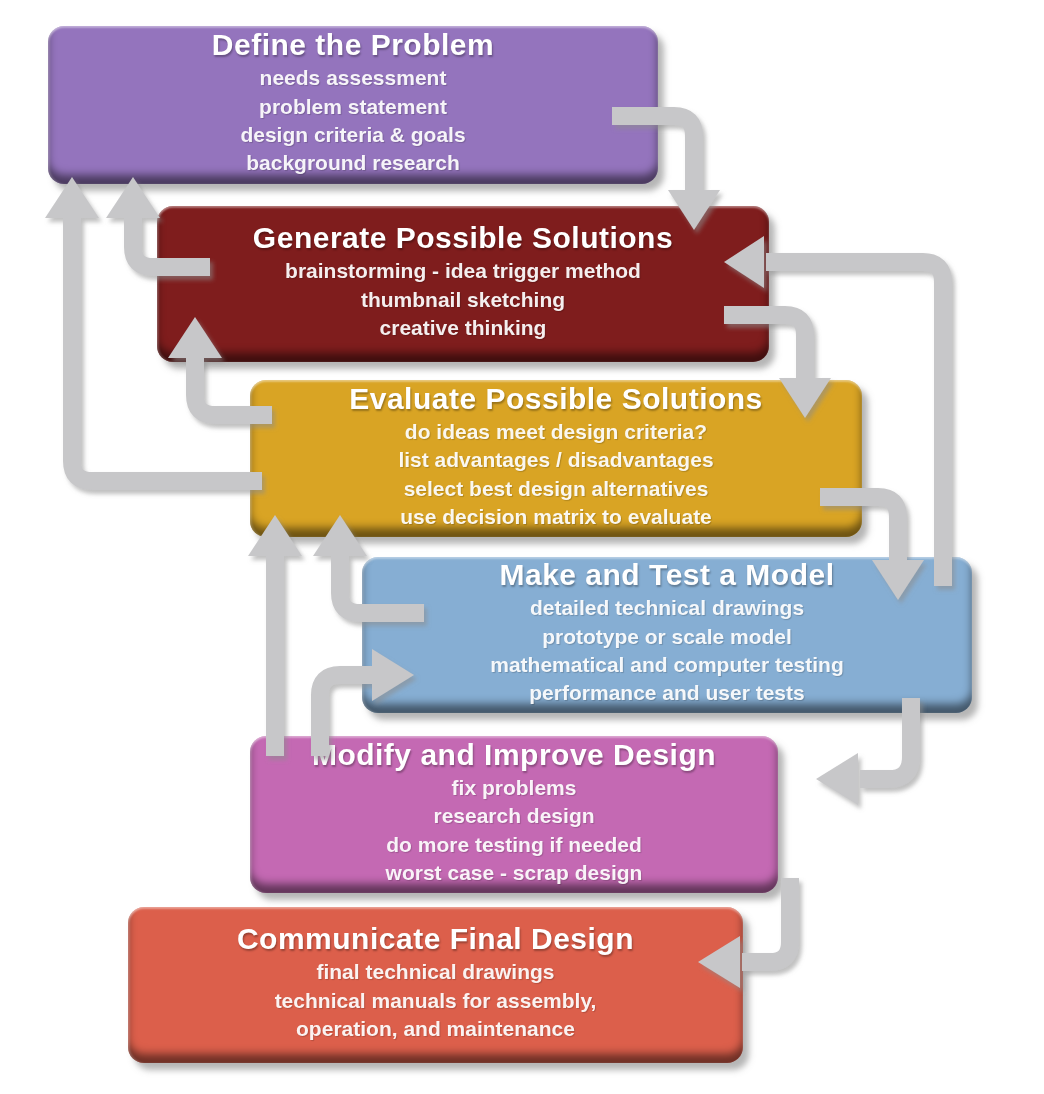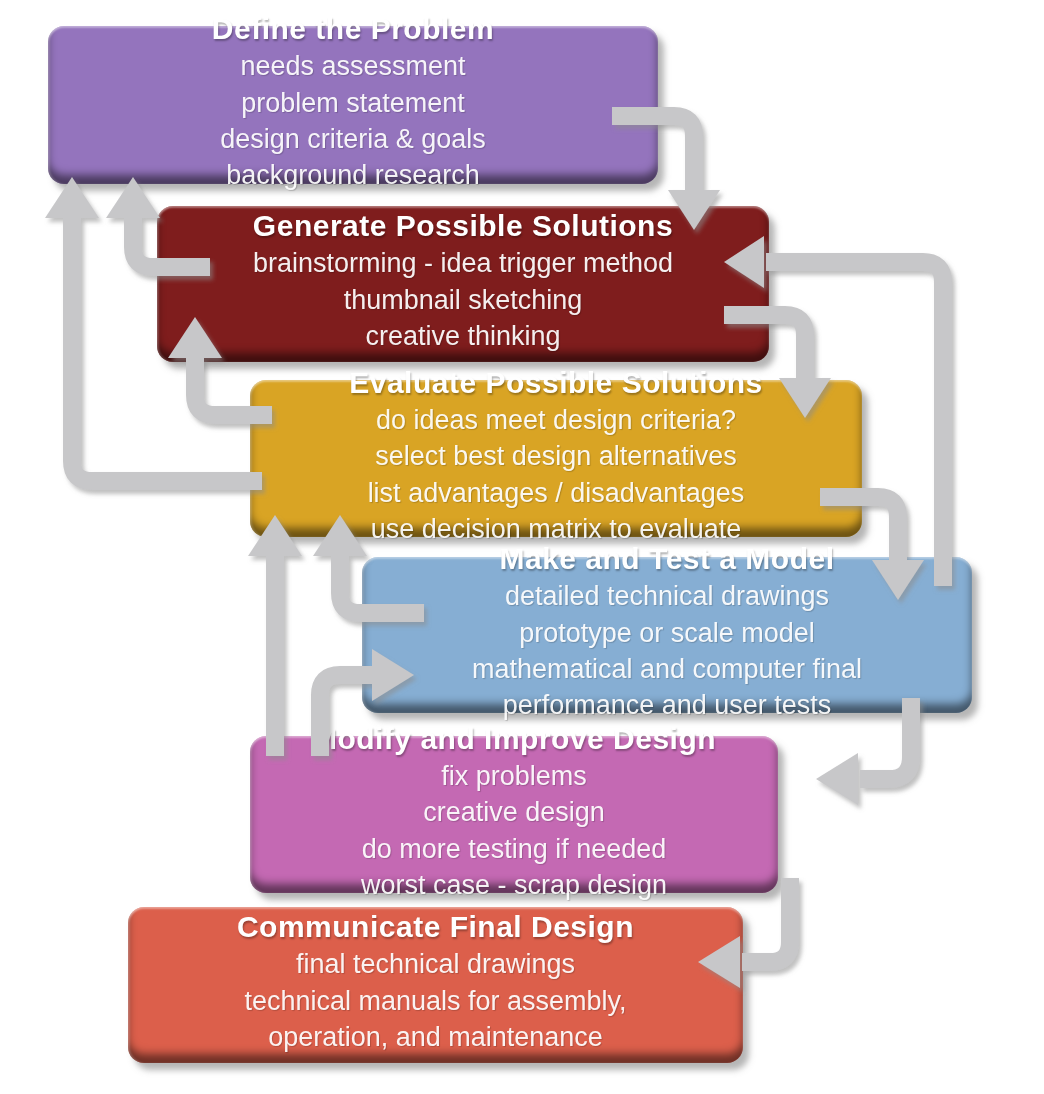--- a/index.html
+++ b/index.html
@@ -29,24 +29,25 @@
   .title{
     margin:0 0 3px 0;
     font-size:30px;
     font-weight:700;
     color:#ffffff;
     letter-spacing:0.5px;
     text-shadow:1px 2px 2px rgba(0,0,0,0.30);
     line-height:1.1;
   }
   .item{
-    font-size:27px;
+    font-size:21px;
     line-height:1.35;
     color:rgba(255,255,255,0.93);
     text-shadow:1px 1px 1px rgba(0,0,0,0.18);
+    font-weight:bold;
   }
   .c-define{background:#9474bd;}
   .c-generate{background:#7f1d1d;}
   .c-evaluate{background:#d9a424;}
   .c-make{background:#86aed3;justify-content:center;}
   .c-modify{background:#c469b3;}
   .c-communicate{background:#dc5f4b;align-items:center;}
   .arrows{
     position:absolute;
     left:0;top:0;
@@ -73,37 +74,37 @@
   <section class="box c-generate" style="left:157px;top:206px;width:612px;height:156px">
     <h2 class="title">Generate Possible Solutions</h2>
     <div class="item">brainstorming - idea trigger method</div>
     <div class="item">thumbnail sketching</div>
     <div class="item">creative thinking</div>
   </section>
 
   <section class="box c-evaluate" style="left:250px;top:380px;width:612px;height:157px">
     <h2 class="title">Evaluate Possible Solutions</h2>
     <div class="item">do ideas meet design criteria?</div>
+    <div class="item">list advantages / disadvantages</div>
     <div class="item">select best design alternatives</div>
-    <div class="item">list advantages / disadvantages</div>
     <div class="item">use decision matrix to evaluate</div>
   </section>
 
   <section class="box c-make" style="left:362px;top:557px;width:610px;height:156px">
     <h2 class="title">Make and Test a Model</h2>
     <div class="item">detailed technical drawings</div>
     <div class="item">prototype or scale model</div>
-    <div class="item">mathematical and computer final</div>
+    <div class="item">mathematical and computer testing</div>
     <div class="item">performance and user tests</div>
   </section>
 
   <section class="box c-modify" style="left:250px;top:736px;width:528px;height:157px">
     <h2 class="title">Modify and Improve Design</h2>
     <div class="item">fix problems</div>
-    <div class="item">creative design</div>
+    <div class="item">research design</div>
     <div class="item">do more testing if needed</div>
     <div class="item">worst case - scrap design</div>
   </section>
 
   <section class="box c-communicate" style="left:128px;top:907px;width:615px;height:156px">
     <h2 class="title">Communicate Final Design</h2>
     <div class="item">final technical drawings</div>
     <div class="item">technical manuals for assembly,</div>
     <div class="item">operation, and maintenance</div>
   </section>

